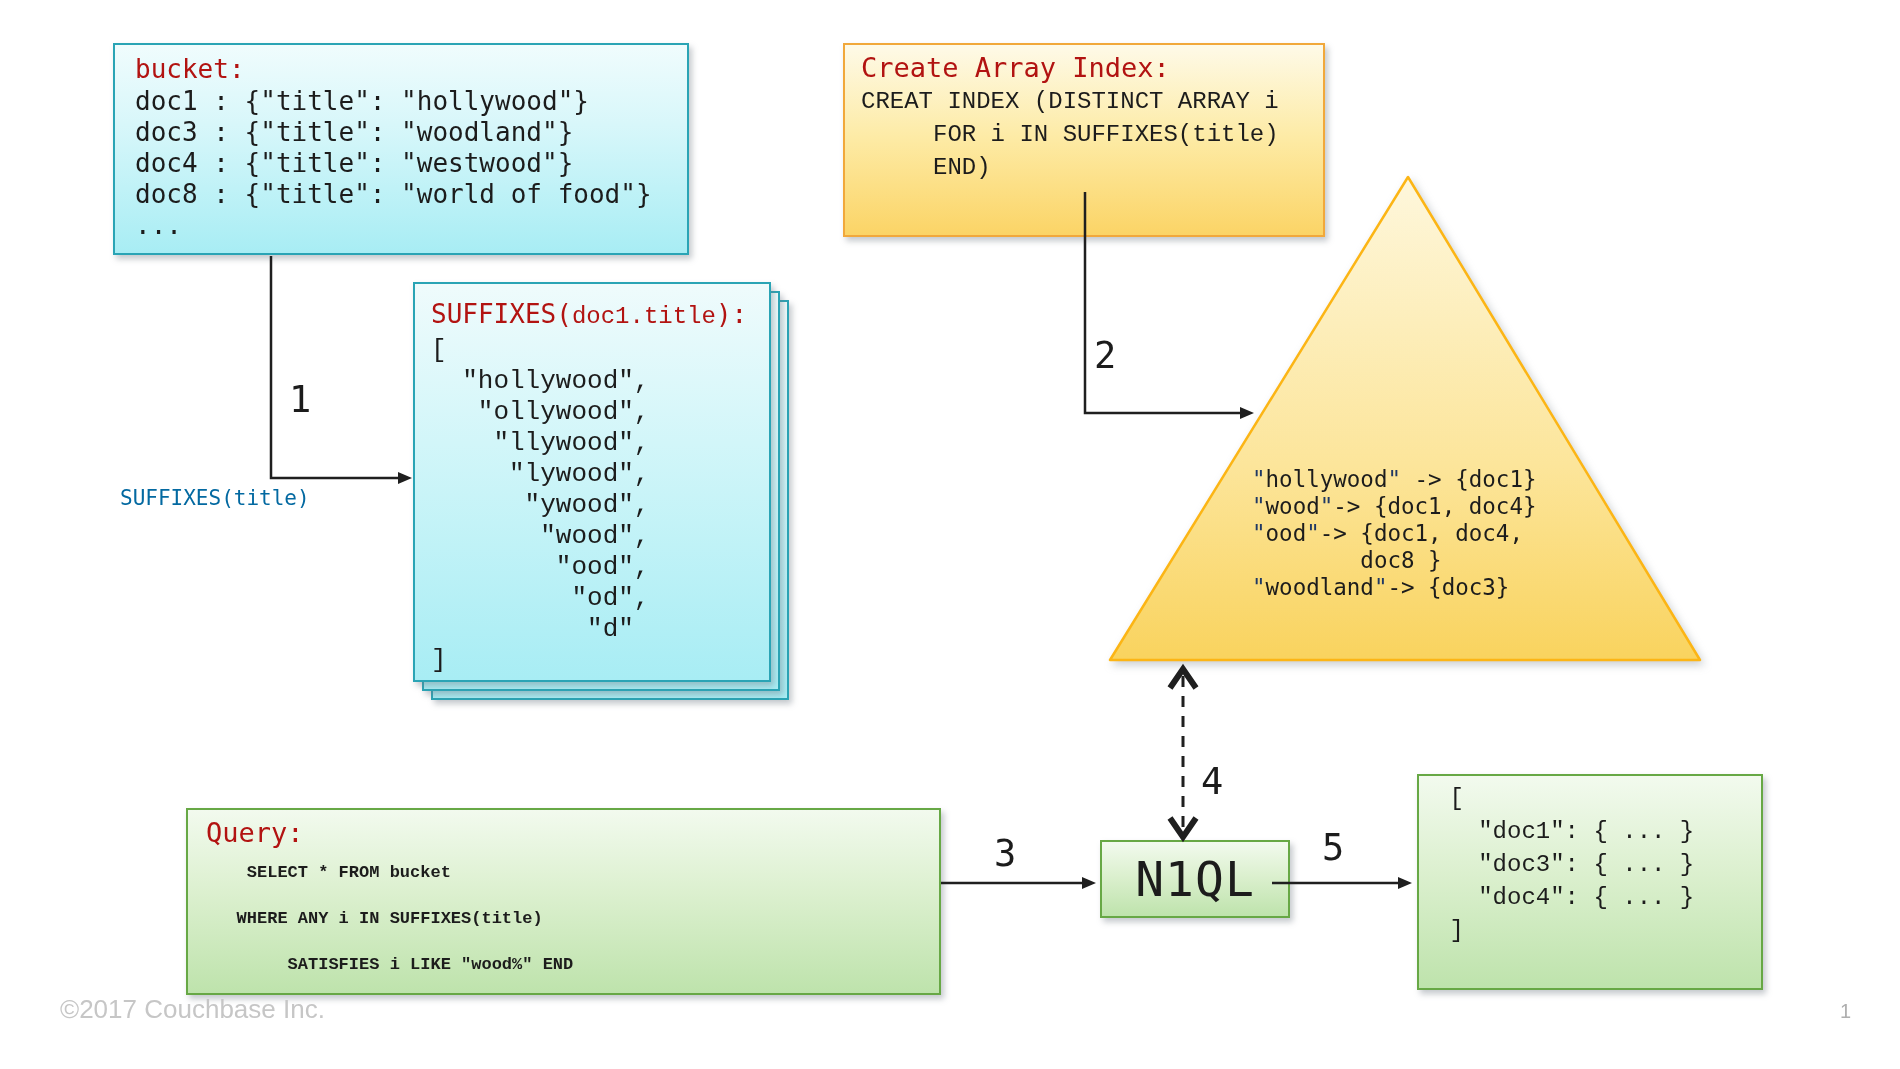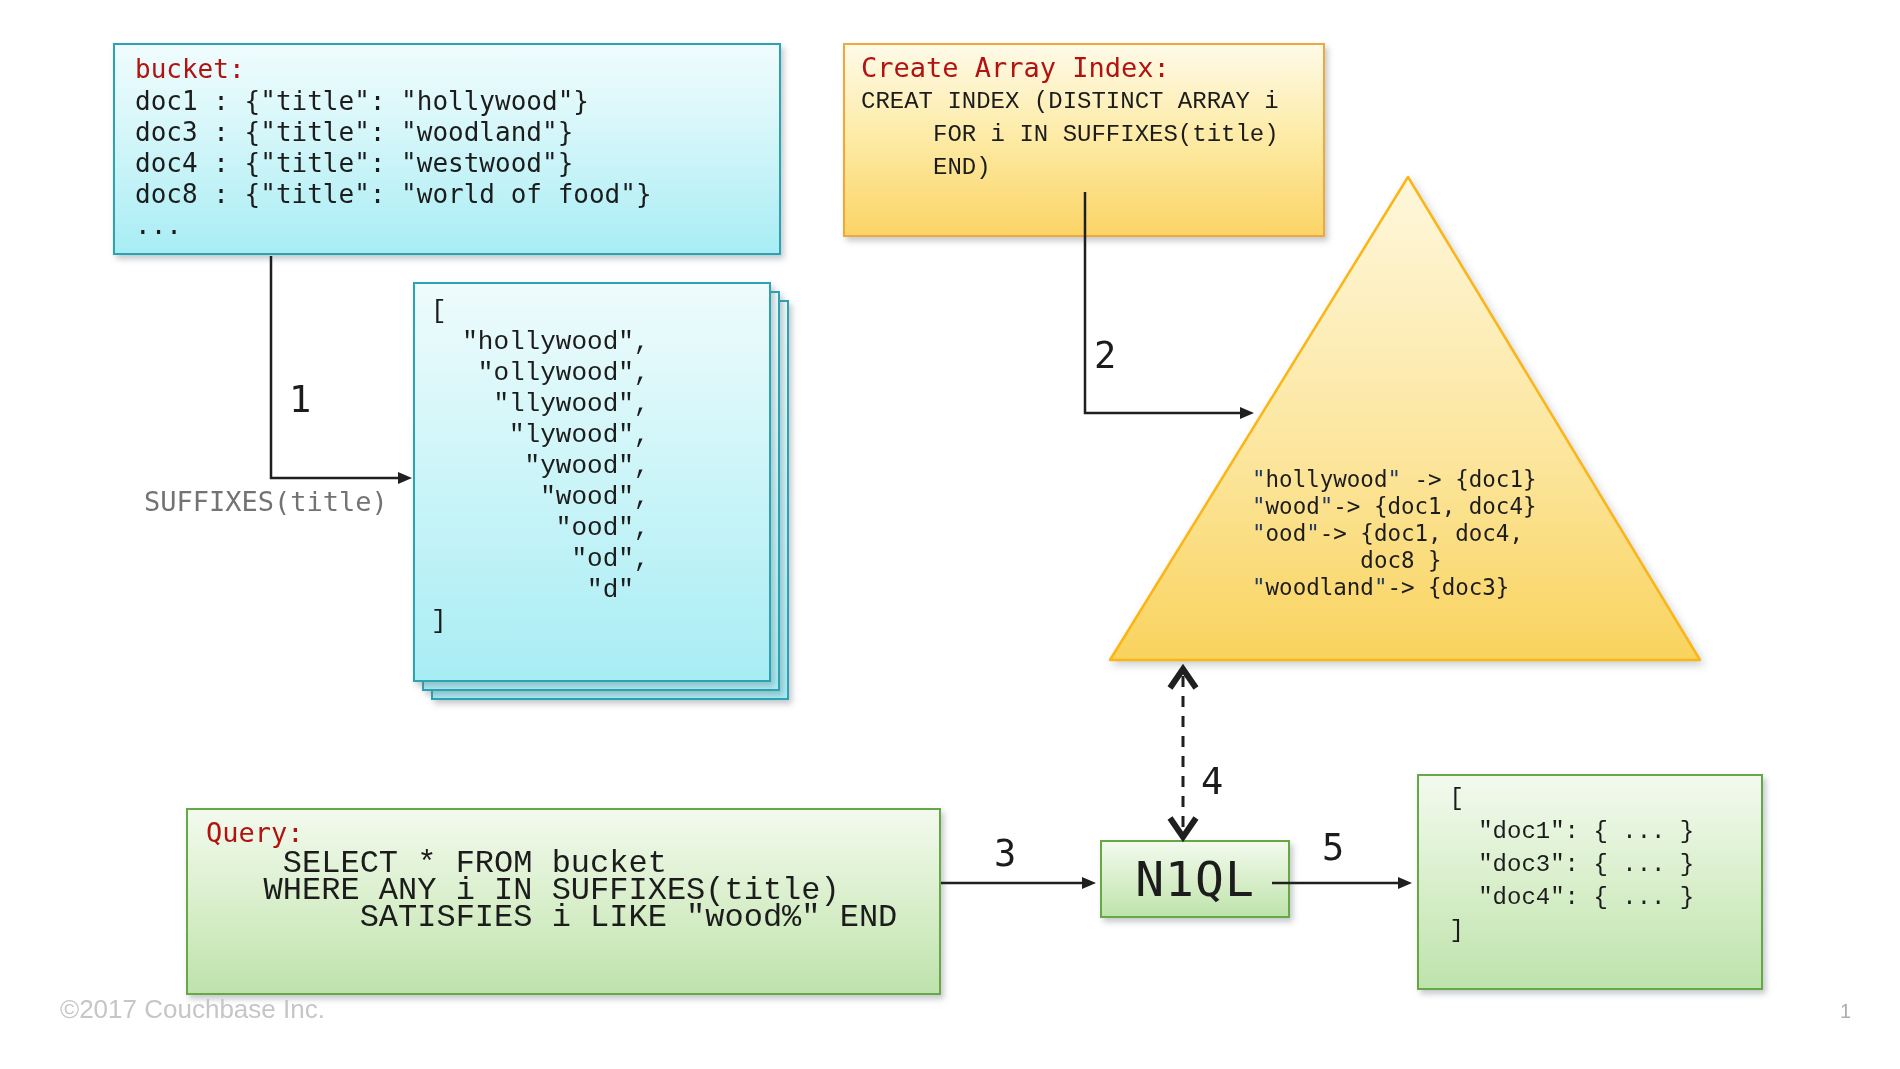--- a/index.html
+++ b/index.html
@@ -10,21 +10,21 @@
   .box{position:absolute;box-sizing:border-box;box-shadow:3px 4px 6px rgba(110,120,130,.40);}
   .cyan{background:linear-gradient(180deg,#F0FCFD 0%,#D8F7FA 38%,#A8EDF4 100%);border:2px solid #2AA4B5;}
   .yellow{background:linear-gradient(180deg,#FEFAE8 0%,#FDEBA6 48%,#FBD466 100%);border:2px solid #F1A83B;}
   .green{background:linear-gradient(180deg,#F2FAEE 0%,#DCF0CF 45%,#BEE3AC 100%);border:2px solid #67A845;}
   .box-title{color:#B21311;font-size:27px;line-height:34px;white-space:pre;}
   .code{color:#1C1C1C;white-space:pre;margin:0;}
   .consolas{font-family:"DejaVu Sans Mono",monospace;}
   .courier{font-family:"Liberation Mono",monospace;}
 
   
-  #bucket-box{left:113px;top:43px;width:668px;height:212px;padding:8px 20px;}
+  #bucket-box{left:113px;top:43px;width:576px;height:212px;padding:8px 20px;}
   #bucket-box .code{font-size:26px;line-height:31px;}
   #bucket-box .box-title{font-size:26px;line-height:33px;}
 
   
   .stack-layer{position:absolute;width:358px;height:400px;box-sizing:border-box;
     background:linear-gradient(180deg,#EFFBFC 0%,#D2F6F9 40%,#A8EDF4 100%);
     border:2px solid #2AA4B5;box-shadow:3px 4px 6px rgba(110,120,130,.40);}
   #suffixes-layer3{left:431px;top:300px;}
   #suffixes-layer2{left:422px;top:291px;}
   #suffixes-box{left:413px;top:282px;padding:12px 16px;}
@@ -35,39 +35,39 @@
   
   #create-index-box{left:843px;top:43px;width:482px;height:194px;padding:6px 16px;}
   #create-index-box .code{font-size:24px;line-height:33px;}
 
   
   #triangle-code{position:absolute;left:1252px;top:466px;font-size:22.5px;line-height:27px;z-index:5;}
   .q{color:#1F3864;}
 
   
   #query-box{left:186px;top:808px;width:755px;height:187px;padding:6px 18px;}
-  #query-box .code{font-size:32px;line-height:27px;}
+  #query-box .code{font-size:17px;line-height:46px;font-weight:bold;}
 
   
   #n1ql-box{left:1100px;top:840px;width:190px;height:78px;display:flex;align-items:center;justify-content:center;}
   #n1ql-box .n1ql-label{font-size:48px;color:#1C1C1C;letter-spacing:1px;}
 
   
   #result-box{left:1417px;top:774px;width:346px;height:216px;padding:6px 16px;}
   #result-box .code{font-size:24px;line-height:33px;}
 
   
   .step-label{position:absolute;color:#1C1C1C;font-size:37px;line-height:40px;z-index:6;}
   #step1{left:289px;top:380px;}
   #step2{left:1094px;top:336px;}
   #step3{left:994px;top:834px;}
   #step4{left:1201px;top:762px;}
   #step5{left:1322px;top:828px;}
 
-  #suffixes-fn-label{position:absolute;left:144px;top:486px;color:#737373;font-size:27px;z-index:6;}
+  #suffixes-fn-label{position:absolute;left:120px;top:486px;color:#0369a1;font-size:21px;z-index:6;}
 
   
   #footer-copyright{position:absolute;left:60px;top:994px;color:#C6C6C6;font-size:26px;
     font-family:"Liberation Sans",sans-serif;}
   #page-number{position:absolute;left:1840px;top:1000px;color:#AFAFAF;font-size:20px;
     font-family:"Liberation Sans",sans-serif;}
 
   #diagram-svg{position:absolute;left:0;top:0;z-index:4;pointer-events:none;}
 </style>
 </head>
@@ -109,20 +109,21 @@
     <pre class="code consolas">doc1 : {"title": "hollywood"}
 doc3 : {"title": "woodland"}
 doc4 : {"title": "westwood"}
 doc8 : {"title": "world of food"}
 ...</pre>
   </div>
 
   <div id="suffixes-layer3" class="stack-layer"></div>
   <div id="suffixes-layer2" class="stack-layer"></div>
   <div id="suffixes-box" class="stack-layer">
+    <div class="box-title consolas"><span>SUFFIXES(</span><span class="title-arg">doc1.title</span><span>):</span></div>
     <pre class="code courier">[
   "hollywood",
    "ollywood",
     "llywood",
      "lywood",
       "ywood",
        "wood",
         "ood",
          "od",
           "d"

